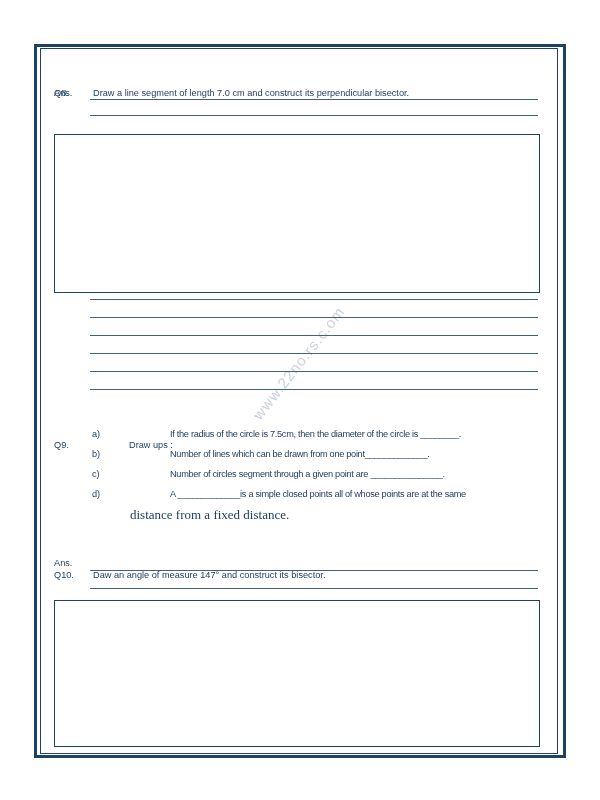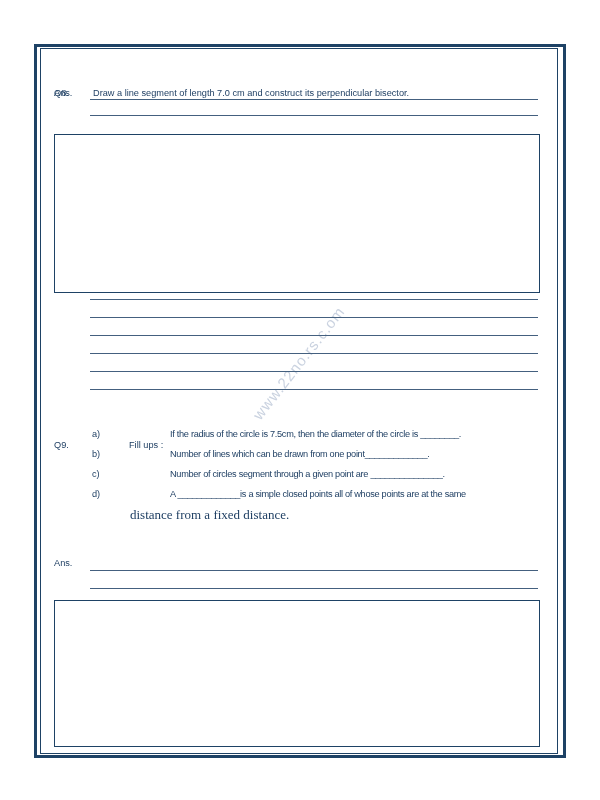--- a/index.html
+++ b/index.html
@@ -173,21 +173,21 @@
 
   <div class="rule" style="left:49px; top:250px; width:448px;"></div>
   <div class="rule" style="left:49px; top:268px; width:448px;"></div>
   <div class="rule" style="left:49px; top:286px; width:448px;"></div>
   <div class="rule" style="left:49px; top:304px; width:448px;"></div>
   <div class="rule" style="left:49px; top:322px; width:448px;"></div>
   <div class="rule" style="left:49px; top:340px; width:448px;"></div>
 
   <div class="qrow" style="left:13px; top:358px; width:490px;gap:36px;">
     <span class="qlabel">Q9.</span>
-    <span class="qtext">Fill ups :</span>
+    <span class="qtext">Draw ups :</span>
   </div>
 
   <div class="fillup-item" style="left:51px; top:379px; width:455px;">
     <span class="fillup-letter">a)</span>
     <span class="fillup-text blank">If the radius of the circle is 7.5cm, then the diameter of the circle is ________.</span>
   </div>
 
   <div class="fillup-item" style="left:51px; top:399px; width:455px;">
     <span class="fillup-letter">b)</span>
     <span class="fillup-text blank">Number of lines which can be drawn from one point_____________.</span>
@@ -198,20 +198,24 @@
     <span class="fillup-text blank">Number of circles segment through a given point are _______________.</span>
   </div>
 
   <div class="fillup-item" style="left:51px; top:439px; width:455px;">
     <span class="fillup-letter">d)</span>
     <span class="fillup-text blank">A _____________is a simple closed points all of whose points are at the same</span>
   </div>
 
   <div class="fillup-cont" style="left:89px; top:459px;">distance from a fixed distance.</div>
 
+  <div class="qrow" style="left:13px; top:488px; width:490px;">
+    <span class="qlabel">Q10.</span>
+    <span class="qtext">Daw an angle of measure 147° and construct its bisector.</span>
+  </div>
 
   <div class="ansrow" style="left:13px; top:508px;">Ans.</div>
   <div class="rule" style="left:49px; top:521px; width:448px;"></div>
   <div class="rule" style="left:49px; top:539px; width:448px;"></div>
 
   <div class="answer-box" style="left:13px; top:551px; width:486px; height:147px;"></div>
 
 </div>
 
 </body></html>

